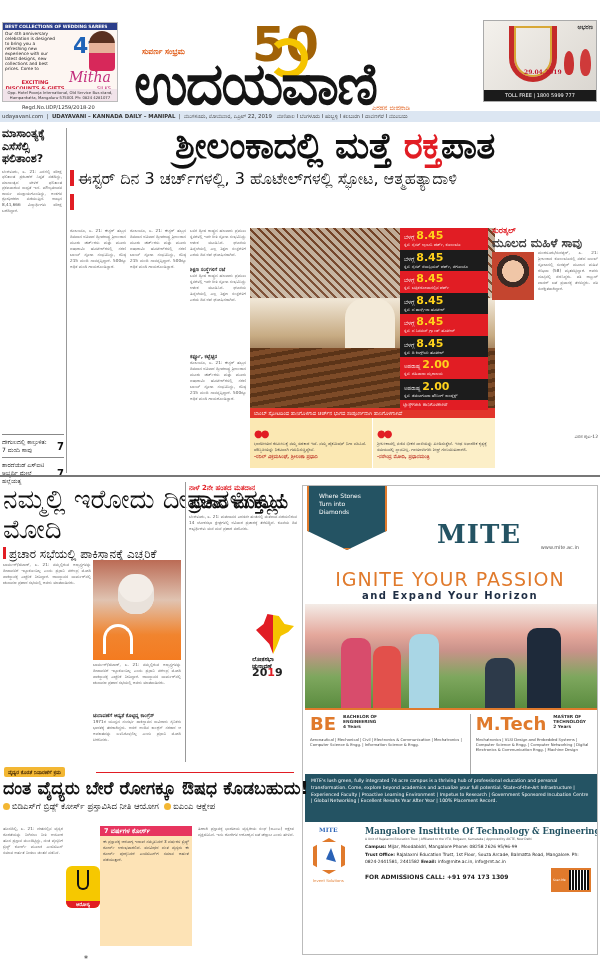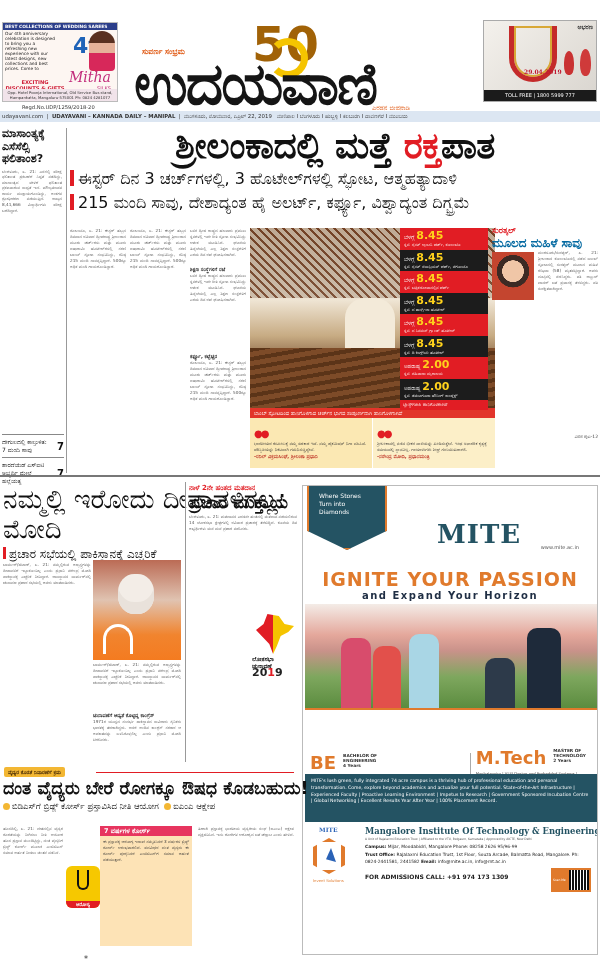--- a/index.html
+++ b/index.html
@@ -67,21 +67,21 @@
   .tl-item { height: 21.5px; padding: 1px 4px; color: #fff; }
   .tl-item.r { background: #e11d24; }
   .tl-item.k { background: #1c1c1c; }
   .tl-item .t { font-size: 5.5px; }
   .tl-item .t b { font-size: 11px; color: #ffd21c; font-weight: bold; }
   .tl-item .p { font-size: 4.2px; line-height: 5px; white-space: nowrap; overflow: hidden; }
   .tl-foot { height: 10px; background: #e11d24; color: #fff; font-size: 4.5px; line-height: 10px; padding-left: 3px; }
 
   .side-story { left: 492px; top: 226px; width: 106px; }
   .side-story .kick { font-size: 8px; color: #e11d24; font-weight: bold; }
-  .side-story h3 { font-size: 12px; color: #0369a1; font-weight: bold; line-height: 14px; }
+  .side-story h3 { font-size: 12px; color: #404040; font-weight: bold; line-height: 14px; }
   .portrait { width: 42px; height: 48px; background: radial-gradient(circle at 50% 40%, #f0c6a7 0 30%, #3c2a24 31% 45%, #c4452f 46%); float: left; margin: 2px 4px 2px 0; }
 
   .hr { height: 1px; background: #888; }
 
   
   .modi-h { left: 3px; top: 484px; width: 292px; font-size: 26px; font-weight: normal; line-height: 30px; }
   .modi-sub { left: 3px; top: 546px; width: 292px; font-size: 12px; line-height: 16px; white-space: nowrap; }
   .modi-sub .bar { display: inline-block; width: 3px; height: 12px; background: #e11d24; vertical-align: -1px; margin-right: 3px; }
   .modi-photo { left: 93px; top: 560px; width: 88px; height: 100px; overflow: hidden; background: linear-gradient(180deg,#bb6b55 0%,#e0c3b1 40%,#f1842e 75%,#f47b20 100%); }
   .modi-photo .face { position: absolute; left: 25px; top: 14px; width: 36px; height: 40px; border-radius: 45%; background: #f3ede7; box-shadow: inset 0 -12px 0 #e9e2db; }
@@ -90,25 +90,25 @@
   .lok-badge { left: 378px; top: 655px; font-size: 6px; font-weight: bold; line-height: 7px; }
   .lok-badge .yr { font-size: 11px; color: #222; }
   .lok-badge .yr .r { color: #e11d24; }
 
   
   .mite { left: 302px; top: 485px; width: 296px; height: 470px; border: 1px solid #bbb; overflow: hidden; background: #fff; }
   .mite .pent { position: absolute; left: 4px; top: 0; width: 80px; height: 64px; background: #245363; border: 2px solid #e07a2c; border-top: none; clip-path: polygon(0 0,100% 0,100% 70%,50% 100%,0 70%); color: #fff; font-size: 6px; padding: 6px 10px; line-height: 8px; }
   .mite .logo { position: absolute; right: 14px; top: 18px; font-family: "DejaVu Serif", serif; font-size: 26px; font-weight: bold; color: #245363; letter-spacing: 1px; }
   .mite .logo-sub { position: absolute; right: 14px; top: 46px; font-size: 5px; letter-spacing: 3px; color: #245363; font-weight: bold; }
   .mite .url { position: absolute; right: 18px; top: 58px; font-size: 5px; color: #555; }
-  .mite .ignite { position: absolute; left: 0; top: 82px; width: 100%; text-align: center; font-size: 19px; font-weight: bold; color: #e07a2c; letter-spacing: 1px; }
+  .mite .ignite { position: absolute; left: 0; top: 82px; width: 100%; text-align: center; font-size: 19px; font-weight: normal; color: #e07a2c; letter-spacing: 1px; }
   .mite .expand { position: absolute; left: 0; top: 104px; width: 100%; text-align: center; font-size: 10px; font-weight: bold; color: #1f2e44; letter-spacing: 1.5px; }
   .mite .scene { position: absolute; left: 2px; top: 118px; width: 292px; height: 104px; background: linear-gradient(180deg,#f4ece7 0%,#e4a79b 30%,#c9928a 45%,#7ea75e 70%,#5b8c3f 100%); overflow: hidden; }
   .person { position: absolute; bottom: 0; border-radius: 10px 10px 0 0; }
-  .mite .courses { position: absolute; left: 2px; top: 222px; width: 292px; height: 84px; border-top: 2px solid #e07a2c; border-bottom: 2px solid #e07a2c; display: flex; padding: 4px 0; align-items: flex-end; }
+  .mite .courses { position: absolute; left: 2px; top: 222px; width: 292px; height: 84px; border-top: 2px solid #e07a2c; border-bottom: 2px solid #e07a2c; display: flex; padding: 4px 0; }
   .course { flex: 1; padding: 0 5px; border-right: 1px solid #aaa; }
   .course:last-child { border-right: none; flex: 0.75; }
   .course .big { font-size: 18px; font-weight: bold; color: #e07a2c; display: inline-block; vertical-align: top; line-height: 20px; }
   .course .small { display: inline-block; font-size: 4.3px; font-weight: bold; color: #333; line-height: 5px; vertical-align: top; margin-left: 2px; }
   .course .list { font-size: 3.8px; line-height: 5px; color: #444; margin-top: 3px; }
   .mite .blurb { position: absolute; left: 2px; top: 288px; width: 292px; height: 48px; background: #245363; color: #fff; font-size: 4.6px; line-height: 6.8px; padding: 4px 6px; }
   .mite .footer { position: absolute; left: 2px; top: 338px; width: 292px; height: 80px; padding: 4px; }
   .mite .hex { position: absolute; left: 8px; top: 14px; width: 32px; height: 36px; border: 4px solid #e07a2c; clip-path: polygon(50% 0,100% 25%,100% 75%,50% 100%,0 75%,0 25%); }
   .mite .hex-bird { position: absolute; left: 21px; top: 24px; width: 10px; height: 14px; background: #2a62b6; clip-path: polygon(50% 0,100% 100%,0 80%); }
   .mite .hex-lbl { position: absolute; left: 14px; top: 2px; font-family: "DejaVu Serif", serif; font-size: 6px; color: #2a62b6; font-weight: bold; }
@@ -189,21 +189,21 @@
     <span style="font-size:6px;line-height:8px;width:48px">ಶಾರದೆ‌ಯೆಡೆ ಎಸ್‌ಐಟಿ ಅಭ್ಯರ್ಥಿ ಮೇಲೆ ಹಲ್ಲೆಯತ್ನ</span>
     <b style="font-size:10px">7</b>
   </div>
 </div>
 <div class="abs vrule" style="left:66px;top:128px;height:345px"></div>
 
 <div class="abs lead-title">
   <span>ಶ್ರೀಲಂಕಾದಲ್ಲಿ ಮತ್ತೆ </span><span class="red">ರಕ್ತ</span><span>ಪಾತ</span>
 </div>
 <div class="abs lead-sub" style="top:168px"><span class="bar"></span><span>ಈಸ್ಟರ್ ದಿನ 3 ಚರ್ಚ್‌ಗಳಲ್ಲಿ, 3 ಹೊಟೇಲ್‌ಗಳಲ್ಲಿ ಸ್ಫೋಟ, ಆತ್ಮಹತ್ಯಾದಾಳಿ</span></div>
-<div class="abs lead-sub" style="top:192px"><span class="bar"></span><span>215 ಮಂದಿ ಸಾವು, ದೇಶಾದ್ಯಂತ ಹೈ ಅಲರ್ಟ್, ಕರ್ಫ್ಯೂ, ವಿಶ್ವಾದ್ಯಂತ ದಿಗ್ಭ್ರಮೆ</span></div>
+<div class="abs lead-sub" style="top:192px"><span class="bar"></span></div>
 
 <div class="abs txt-block" style="left:70px;top:228px;width:56px;height:240px">ಕೊಲಂಬೊ, ಏ. 21: ಈಸ್ಟರ್ ಹಬ್ಬದ ದಿನವಾದ ರವಿವಾರ ದ್ವೀಪರಾಷ್ಟ್ರ ಶ್ರೀಲಂಕಾದ ಮೂರು ಚರ್ಚ್‌ಗಳು ಮತ್ತು ಮೂರು ಐಷಾರಾಮಿ ಹೊಟೇಲ್‌ಗಳಲ್ಲಿ ಸರಣಿ ಬಾಂಬ್ ಸ್ಫೋಟ ಸಂಭವಿಸಿದ್ದು, ಕನಿಷ್ಠ 215 ಮಂದಿ ಸಾವನ್ನಪ್ಪಿದ್ದಾರೆ. 500ಕ್ಕೂ ಅಧಿಕ ಮಂದಿ ಗಾಯಗೊಂಡಿದ್ದಾರೆ.</div>
 <div class="abs txt-block" style="left:130px;top:228px;width:56px;height:240px">ಕೊಲಂಬೊ, ಏ. 21: ಈಸ್ಟರ್ ಹಬ್ಬದ ದಿನವಾದ ರವಿವಾರ ದ್ವೀಪರಾಷ್ಟ್ರ ಶ್ರೀಲಂಕಾದ ಮೂರು ಚರ್ಚ್‌ಗಳು ಮತ್ತು ಮೂರು ಐಷಾರಾಮಿ ಹೊಟೇಲ್‌ಗಳಲ್ಲಿ ಸರಣಿ ಬಾಂಬ್ ಸ್ಫೋಟ ಸಂಭವಿಸಿದ್ದು, ಕನಿಷ್ಠ 215 ಮಂದಿ ಸಾವನ್ನಪ್ಪಿದ್ದಾರೆ. 500ಕ್ಕೂ ಅಧಿಕ ಮಂದಿ ಗಾಯಗೊಂಡಿದ್ದಾರೆ.</div>
 <div class="abs" style="left:190px;top:228px;width:56px;height:240px;overflow:hidden">
   <div class="txt-block" style="height:38px">ಬಳಿಕ ದ್ವೀಪ ರಾಷ್ಟ್ರದ ಹಲವಾರು ಪ್ರಮುಖ ಸ್ಥಳಗಳಲ್ಲಿ ಇದೇ ರೀತಿ ಸ್ಫೋಟ ಸಂಭವಿಸಿದ್ದು ಆತಂಕ ಮೂಡಿಸಿದೆ. ಘಟನೆಯ ಹಿನ್ನೆಲೆಯಲ್ಲಿ ಎಲ್ಲ ಶಿಕ್ಷಣ ಸಂಸ್ಥೆಗಳಿಗೆ ಎರಡು ದಿನ ರಜೆ ಘೋಷಿಸಲಾಗಿದೆ.</div>
   <div class="sub-h">ಶಿಕ್ಷಣ ಸಂಸ್ಥೆಗಳಿಗೆ ರಜೆ</div>
   <div class="txt-block" style="height:80px">ಬಳಿಕ ದ್ವೀಪ ರಾಷ್ಟ್ರದ ಹಲವಾರು ಪ್ರಮುಖ ಸ್ಥಳಗಳಲ್ಲಿ ಇದೇ ರೀತಿ ಸ್ಫೋಟ ಸಂಭವಿಸಿದ್ದು ಆತಂಕ ಮೂಡಿಸಿದೆ. ಘಟನೆಯ ಹಿನ್ನೆಲೆಯಲ್ಲಿ ಎಲ್ಲ ಶಿಕ್ಷಣ ಸಂಸ್ಥೆಗಳಿಗೆ ಎರಡು ದಿನ ರಜೆ ಘೋಷಿಸಲಾಗಿದೆ.</div>
   <div class="sub-h">ಕರ್ಫ್ಯೂ, ಕಟ್ಟೆಚ್ಚರ</div>
   <div class="txt-block" style="height:100px">ಕೊಲಂಬೊ, ಏ. 21: ಈಸ್ಟರ್ ಹಬ್ಬದ ದಿನವಾದ ರವಿವಾರ ದ್ವೀಪರಾಷ್ಟ್ರ ಶ್ರೀಲಂಕಾದ ಮೂರು ಚರ್ಚ್‌ಗಳು ಮತ್ತು ಮೂರು ಐಷಾರಾಮಿ ಹೊಟೇಲ್‌ಗಳಲ್ಲಿ ಸರಣಿ ಬಾಂಬ್ ಸ್ಫೋಟ ಸಂಭವಿಸಿದ್ದು, ಕನಿಷ್ಠ 215 ಮಂದಿ ಸಾವನ್ನಪ್ಪಿದ್ದಾರೆ. 500ಕ್ಕೂ ಅಧಿಕ ಮಂದಿ ಗಾಯಗೊಂಡಿದ್ದಾರೆ.</div>
 </div>

